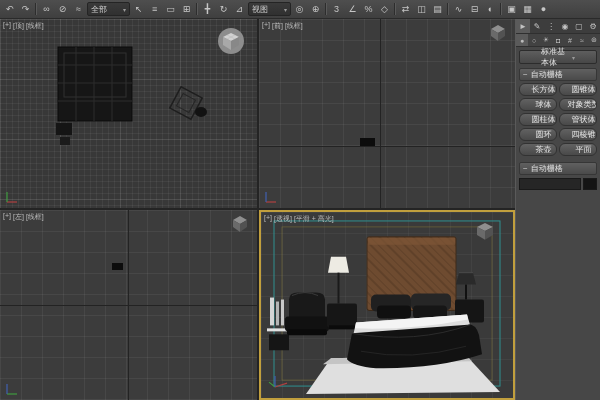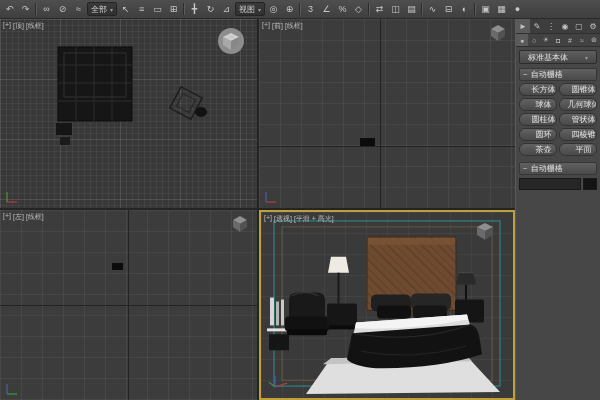--- a/index.html
+++ b/index.html
@@ -7,21 +7,21 @@
   body { font-family:"Liberation Sans","DejaVu Sans",sans-serif; background:#3e3e3e; }
   .app { width:600px; height:400px; display:flex; flex-direction:column; }
 
   
   .toolbar { height:19px; flex:0 0 19px; background:linear-gradient(#4e4e4e,#3f3f3f);
              border-bottom:1px solid #2a2a2a; display:flex; align-items:center; gap:1px; padding:0 2px; }
   .tb-icon { width:15px; height:15px; display:flex; align-items:center; justify-content:center;
              font-size:9px; color:#c6c6c6; border-radius:2px; }
   .tb-sep { width:2px; height:12px; border-left:1px solid #2d2d2d; border-right:1px solid #5a5a5a; margin:0 1px; }
   .tb-dd { height:14px; background:linear-gradient(#3a3a3a,#303030); border:1px solid #242424; color:#c9c9c9;
-           font-size:8px; display:flex; align-items:center; gap:3px; padding:0 3px; border-radius:2px; }
+           font-size:8px; display:flex; align-items:center; gap:16px; padding:0 3px; border-radius:2px; }
   .dd-arr { font-size:6px; color:#9a9a9a; }
 
   
   .workspace { flex:1; display:flex; min-height:0; }
   .viewport-area { width:515px; background:#242424; display:grid;
                    grid-template-columns:257px 256px; grid-template-rows:189px 190px; gap:2px; }
   .viewport { position:relative; overflow:hidden; background:#3c3c3c; }
 
   .grid-fine { background-color:#383838;
     background-image:
@@ -57,21 +57,21 @@
 
   
   .command-panel { width:85px; background:#474747; border-left:1px solid #5a5a5a; display:flex; flex-direction:column; }
   .cp-tabs { display:flex; height:15px; background:#3d3d3d; border-bottom:1px solid #2f2f2f; }
   .cp-tab { width:14px; display:flex; align-items:center; justify-content:center; font-size:8px; color:#c2c2c2; }
   .cp-tab.active { background:#5b5b5b; }
   .cp-cats { display:flex; height:13px; background:#424242; border-bottom:1px solid #2f2f2f; }
   .cp-cat { width:12px; display:flex; align-items:center; justify-content:center; font-size:7px; color:#bdbdbd; }
   .cp-cat.active { background:#5b5b5b; }
   .cp-dd { margin:3px 3px 2px; height:14px; background:linear-gradient(#5e5e5e,#474747); border:1px solid #2c2c2c;
-           border-radius:2px; font-size:8px; color:#e0e0e0; display:flex; align-items:center; justify-content:space-between; padding:0 8px; }
+           border-radius:2px; font-size:8px; color:#e0e0e0; display:flex; align-items:center; justify-content:space-between; padding:0 21px; }
   .rollout-header { height:13px; margin:2px 3px 0; background:linear-gradient(#606060,#4a4a4a); border:1px solid #363636;
                     border-radius:2px; font-size:8px; color:#e2e2e2; display:flex; align-items:center; gap:3px; padding:0 3px; }
   .ro-min { font-size:8px; color:#cfcfcf; }
   .autogrid-row { display:flex; align-items:center; justify-content:center; gap:3px; font-size:8px; color:#cfcfcf; padding:3px 0 1px; }
   .checkbox { width:8px; height:8px; background:#333; border:1px solid #1d1d1d; box-shadow:inset 0 0 0 1px #555; }
   .prim-grid { display:grid; grid-template-columns:1fr 1fr; gap:2px; padding:2px 3px 4px; }
   .prim-btn { height:13px; font-size:8px; color:#e4e4e4; background:linear-gradient(#626262,#494949);
               border:1px solid #323232; border-radius:6px; display:flex; align-items:center; justify-content:center;
               white-space:nowrap; overflow:hidden;padding-left:11px; }
   .name-row { display:flex; align-items:center; gap:2px; padding:3px 3px; }
@@ -309,21 +309,21 @@
       </div>
 
       <div class="rollout-header">
         <span class="ro-min">−</span>
         <span>自动栅格</span>
       </div>
       <div class="prim-grid">
         <button class="prim-btn">长方体</button>
         <button class="prim-btn">圆锥体</button>
         <button class="prim-btn">球体</button>
-        <button class="prim-btn">几何球体</button>
+        <button class="prim-btn">对象类型</button>
         <button class="prim-btn">圆柱体</button>
         <button class="prim-btn">管状体</button>
         <button class="prim-btn">圆环</button>
         <button class="prim-btn">四棱锥</button>
         <button class="prim-btn">茶壶</button>
         <button class="prim-btn">平面</button>
       </div>
 
       <div class="rollout-header">
         <span class="ro-min">−</span>

